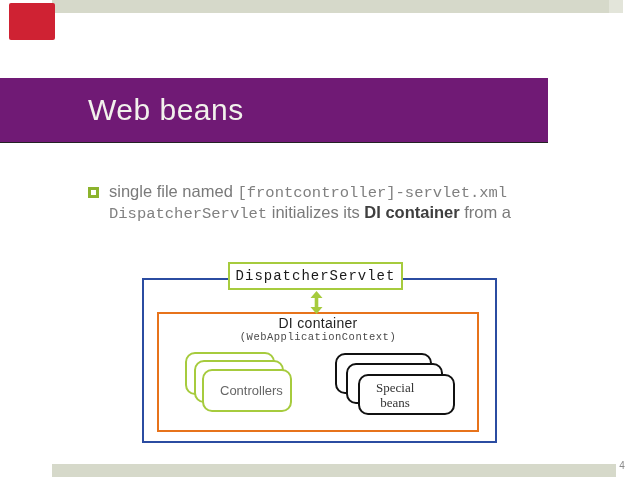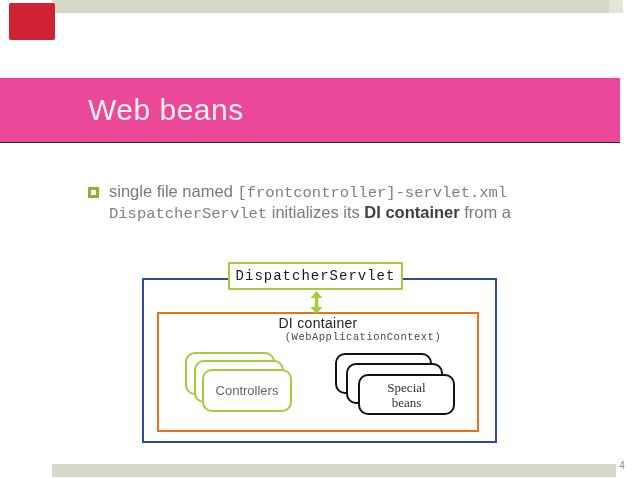--- a/index.html
+++ b/index.html
@@ -7,21 +7,21 @@
     position:relative;width:638px;height:478px;background:#ffffff;overflow:hidden;
     font-family:"Liberation Sans",sans-serif;
   }
   
   .top-strip{position:absolute;left:52px;top:0;width:571px;height:13px;background:#d6d9ca;}
   .top-strip-cap{position:absolute;left:609px;top:0;width:14px;height:13px;background:#e3e5da;}
   .accent-red{position:absolute;left:9px;top:3px;width:46px;height:37px;background:#cf2233;border-radius:2px;}
   .bottom-strip{position:absolute;left:52px;top:464px;width:564px;height:13px;background:#d6d9ca;}
   .page-number{position:absolute;left:614px;top:460px;width:16px;text-align:center;
     font-size:10px;color:#8a8a8a;}
-  .title-bar{position:absolute;left:0;top:78px;width:620px;height:64px;background:#ec4899;
+  .title-bar{position:absolute;left:0;top:78px;width:548px;height:64px;background:#701a75;
     border-bottom:1px solid #232323;}
   .title-bar h1{margin:0;padding-left:88px;line-height:63px;font-size:30px;font-weight:400;
     letter-spacing:0.5px;color:#f2f2ec;}
   
   .bullet-sq{position:absolute;left:88px;top:187px;width:11px;height:11px;box-sizing:border-box;
     border:3px solid #8cb32d;background:#fff;}
   .bullet-text{position:absolute;left:109px;top:181px;color:#7a7a7a;font-size:16.5px;}
   .bullet-text .line{white-space:nowrap;line-height:21px;height:21px;}
   .mono{font-family:"Liberation Mono",monospace;color:#808080;font-size:15.5px;}
   .emph{font-weight:700;color:#3f3f3f;}
@@ -31,23 +31,23 @@
     border:2px solid #2b4ca1;background:transparent;}
   .green-box{position:absolute;left:228px;top:262px;width:175px;height:28px;box-sizing:border-box;
     border:2px solid #a6cb3d;background:#fff;display:flex;align-items:center;justify-content:center;z-index:3;}
   .green-box span{font-family:"Liberation Mono",monospace;font-size:14px;color:#1a1a1a;letter-spacing:1px;}
   .arrow-svg{position:absolute;left:310px;top:291px;z-index:2;}
   .orange-rect{position:absolute;left:157px;top:312px;width:322px;height:120px;box-sizing:border-box;
     border:2px solid #e7731b;background:#fff;}
   .di-label{position:absolute;left:157px;top:315px;width:322px;text-align:center;
     font-size:14px;color:#1f1f1f;letter-spacing:0.3px;}
   .di-sublabel{position:absolute;left:157px;top:331px;width:322px;text-align:center;
-    font-family:"Liberation Mono",monospace;font-size:10.5px;color:#4a4a4a;letter-spacing:0.5px;margin-left:45px;}
+    font-family:"Liberation Mono",monospace;font-size:10.5px;color:#4a4a4a;letter-spacing:0.5px;}
   .stack-box{position:absolute;box-sizing:border-box;background:#fff;border-radius:10px;
-    display:flex;align-items:center;justify-content:center;}
+    display:flex;align-items:center;padding-left:16px;}
   .stack-box.green{border:2px solid #a6cb3d;width:90px;height:43px;}
   .stack-box.black{border:2px solid #111111;width:97px;height:41px;}
   .g1{left:185px;top:352px;} .g2{left:194px;top:360px;} .g3{left:202px;top:369px;}
   .s1{left:335px;top:353px;} .s2{left:346px;top:363px;} .s3{left:358px;top:374px;font-family:Liberation Serif, serif;}
   .stack-label{font-size:13px;color:#666;}
   .stack-label.dark{color:#333;white-space:pre-line;text-align:center;line-height:15px;}
 </style>
 </head>
 <body>
 

